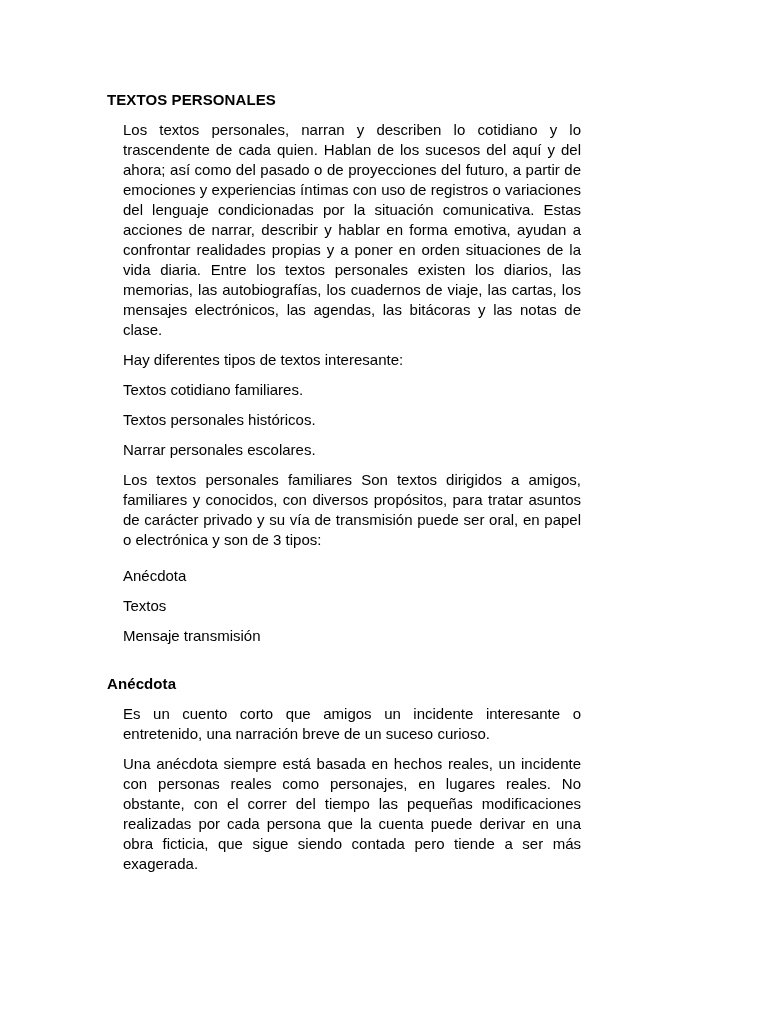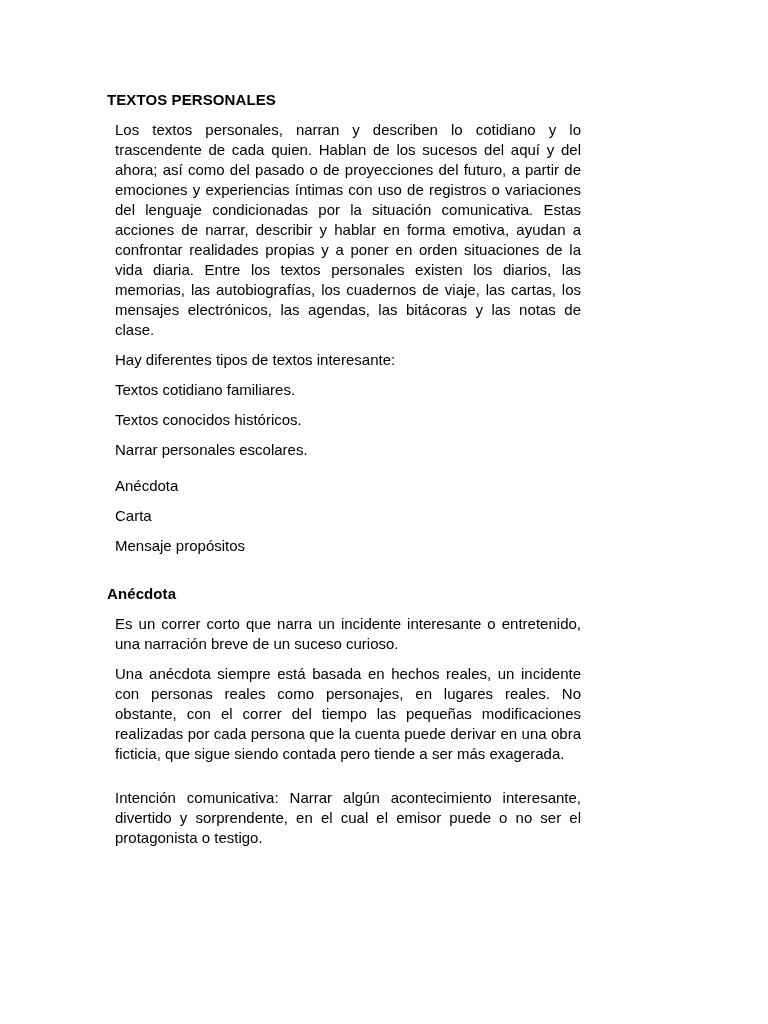--- a/index.html
+++ b/index.html
@@ -24,55 +24,55 @@
     font-size: 15px;
     line-height: 20px;
   }
   .heading {
     font-size: 15px;
     font-weight: bold;
     margin: 0 0 10px 0;
     letter-spacing: 0.1px;
   }
   .para {
-    margin: 0 0 10px 8px;
+    margin: 0 0 10px 16px;
     text-align: justify;
   }
   .gap-16 { margin-top: 16px; }
   .gap-24 { margin-top: 24px; }
   .gap-28 { margin-top: 28px; }
 </style>
 </head>
 <body>
 
 <div class="page">
   <div class="content">
 
     <h1 class="heading">TEXTOS PERSONALES</h1>
 
     <p class="para">Los textos personales, narran y describen lo cotidiano y lo trascendente de cada quien. Hablan de los sucesos del aquí y del ahora; así como del pasado o de proyecciones del futuro, a partir de emociones y experiencias íntimas con uso de registros o variaciones del lenguaje condicionadas por la situación comunicativa. Estas acciones de narrar, describir y hablar en forma emotiva, ayudan a confrontar realidades propias y a poner en orden situaciones de la vida diaria. Entre los textos personales existen los diarios, las memorias, las autobiografías, los cuadernos de viaje, las cartas, los mensajes electrónicos, las agendas, las bitácoras y las notas de clase.</p>
 
     <p class="para">Hay diferentes tipos de textos interesante:</p>
 
     <p class="para">Textos cotidiano familiares.</p>
 
-    <p class="para">Textos conocidos históricos.</p>
+    <p class="para">Textos personales históricos.</p>
 
     <p class="para">Narrar personales escolares.</p>
 
 
+    <p class="para">Los textos personales familiares Son textos dirigidos a amigos, familiares y conocidos, con diversos propósitos, para tratar asuntos de carácter privado y su vía de transmisión puede ser oral, en papel o electrónica y son de 3 tipos:</p>
 
     <p class="para gap-16">Anécdota</p>
 
-    <p class="para">Carta</p>
+    <p class="para">Textos</p>
 
-    <p class="para">Mensaje propósitos</p>
+    <p class="para">Mensaje transmisión</p>
 
     <h2 class="heading gap-28">Anécdota</h2>
 
-    <p class="para">Es un correr corto que narra un incidente interesante o entretenido, una narración breve de un suceso curioso.</p>
+    <p class="para">Es un cuento corto que amigos un incidente interesante o entretenido, una narración breve de un suceso curioso.</p>
 
     <p class="para">Una anécdota siempre está basada en hechos reales, un incidente con personas reales como personajes, en lugares reales. No obstante, con el correr del tiempo las pequeñas modificaciones realizadas por cada persona que la cuenta puede derivar en una obra ficticia, que sigue siendo contada pero tiende a ser más exagerada.</p>
 
-    <p class="para gap-24">Intención comunicativa: Narrar algún acontecimiento interesante, divertido y sorprendente, en el cual el emisor puede o no ser el protagonista o testigo.</p>
 
   </div>
 </div>
 
 </body></html>

